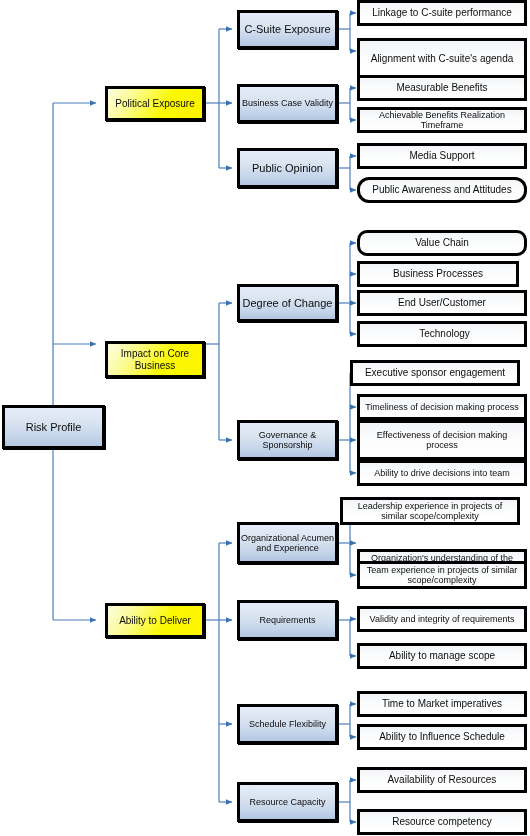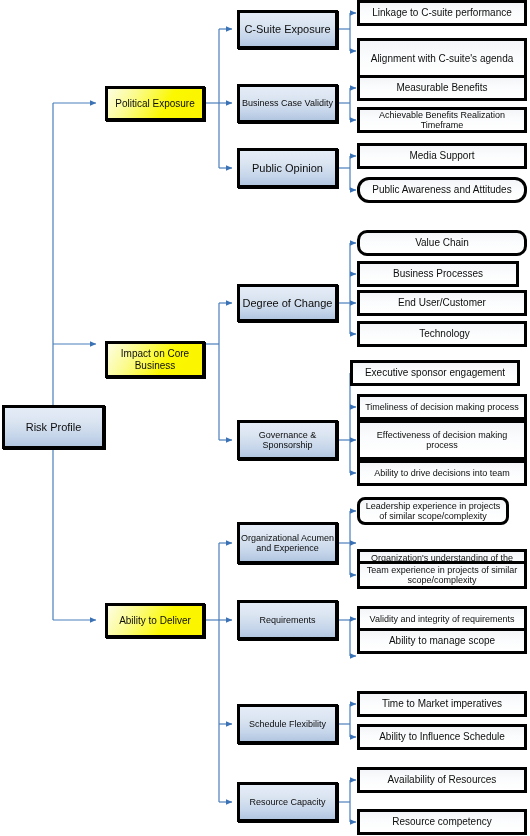--- a/index.html
+++ b/index.html
@@ -166,26 +166,26 @@
   <div class="node leaf" style="left:357px;top:230px;width:170px;height:26px;border-radius:10px;">Value Chain</div>
   <div class="node leaf" style="left:357px;top:261px;width:162px;height:26px;text-align:right;">Business Processes</div>
   <div class="node leaf" style="left:357px;top:290px;width:170px;height:26px;">End User/Customer</div>
   <div class="node leaf" style="left:357px;top:321px;width:170px;height:26px;padding-left:8px;">Technology</div>
 
   <div class="node leaf" style="left:350px;top:360px;width:170px;height:26px;">Executive sponsor engagement</div>
   <div class="node leaf sm" style="left:357px;top:394px;width:170px;height:26px;">Timeliness of decision making process</div>
   <div class="node leaf sm" style="left:357px;top:420px;width:170px;height:40px;">Effectiveness of decision making process</div>
   <div class="node leaf sm" style="left:357px;top:460px;width:170px;height:26px;">Ability to drive decisions into team</div>
 
-  <div class="node leaf sm" style="left:357px;top:497px;width:152px;height:28px;border-radius:8px;">Leadership experience in projects of similar scope/complexity</div>
+  <div class="node leaf sm" style="left:340px;top:497px;width:180px;height:28px;">Leadership experience in projects of similar scope/complexity</div>
   <div class="node leaf sm" style="left:357px;top:549px;width:170px;height:28px;">Organization's understanding of the business process</div>
   <div class="node leaf sm" style="left:357px;top:561px;width:170px;height:28px;">Team experience in projects of similar scope/complexity</div>
 
   <div class="node leaf sm" style="left:357px;top:606px;width:170px;height:26px;">Validity and integrity of requirements</div>
-  <div class="node leaf" style="left:357px;top:628px;width:170px;height:26px;">Ability to manage scope</div>
+  <div class="node leaf" style="left:357px;top:643px;width:170px;height:26px;">Ability to manage scope</div>
 
   <div class="node leaf" style="left:357px;top:691px;width:170px;height:26px;">Time to Market imperatives</div>
   <div class="node leaf" style="left:357px;top:724px;width:170px;height:26px;">Ability to Influence Schedule</div>
 
   <div class="node leaf" style="left:357px;top:767px;width:170px;height:26px;">Availability of Resources</div>
   <div class="node leaf" style="left:357px;top:809px;width:170px;height:26px;">Resource competency</div>
 
 </div>
 
 </body></html>

